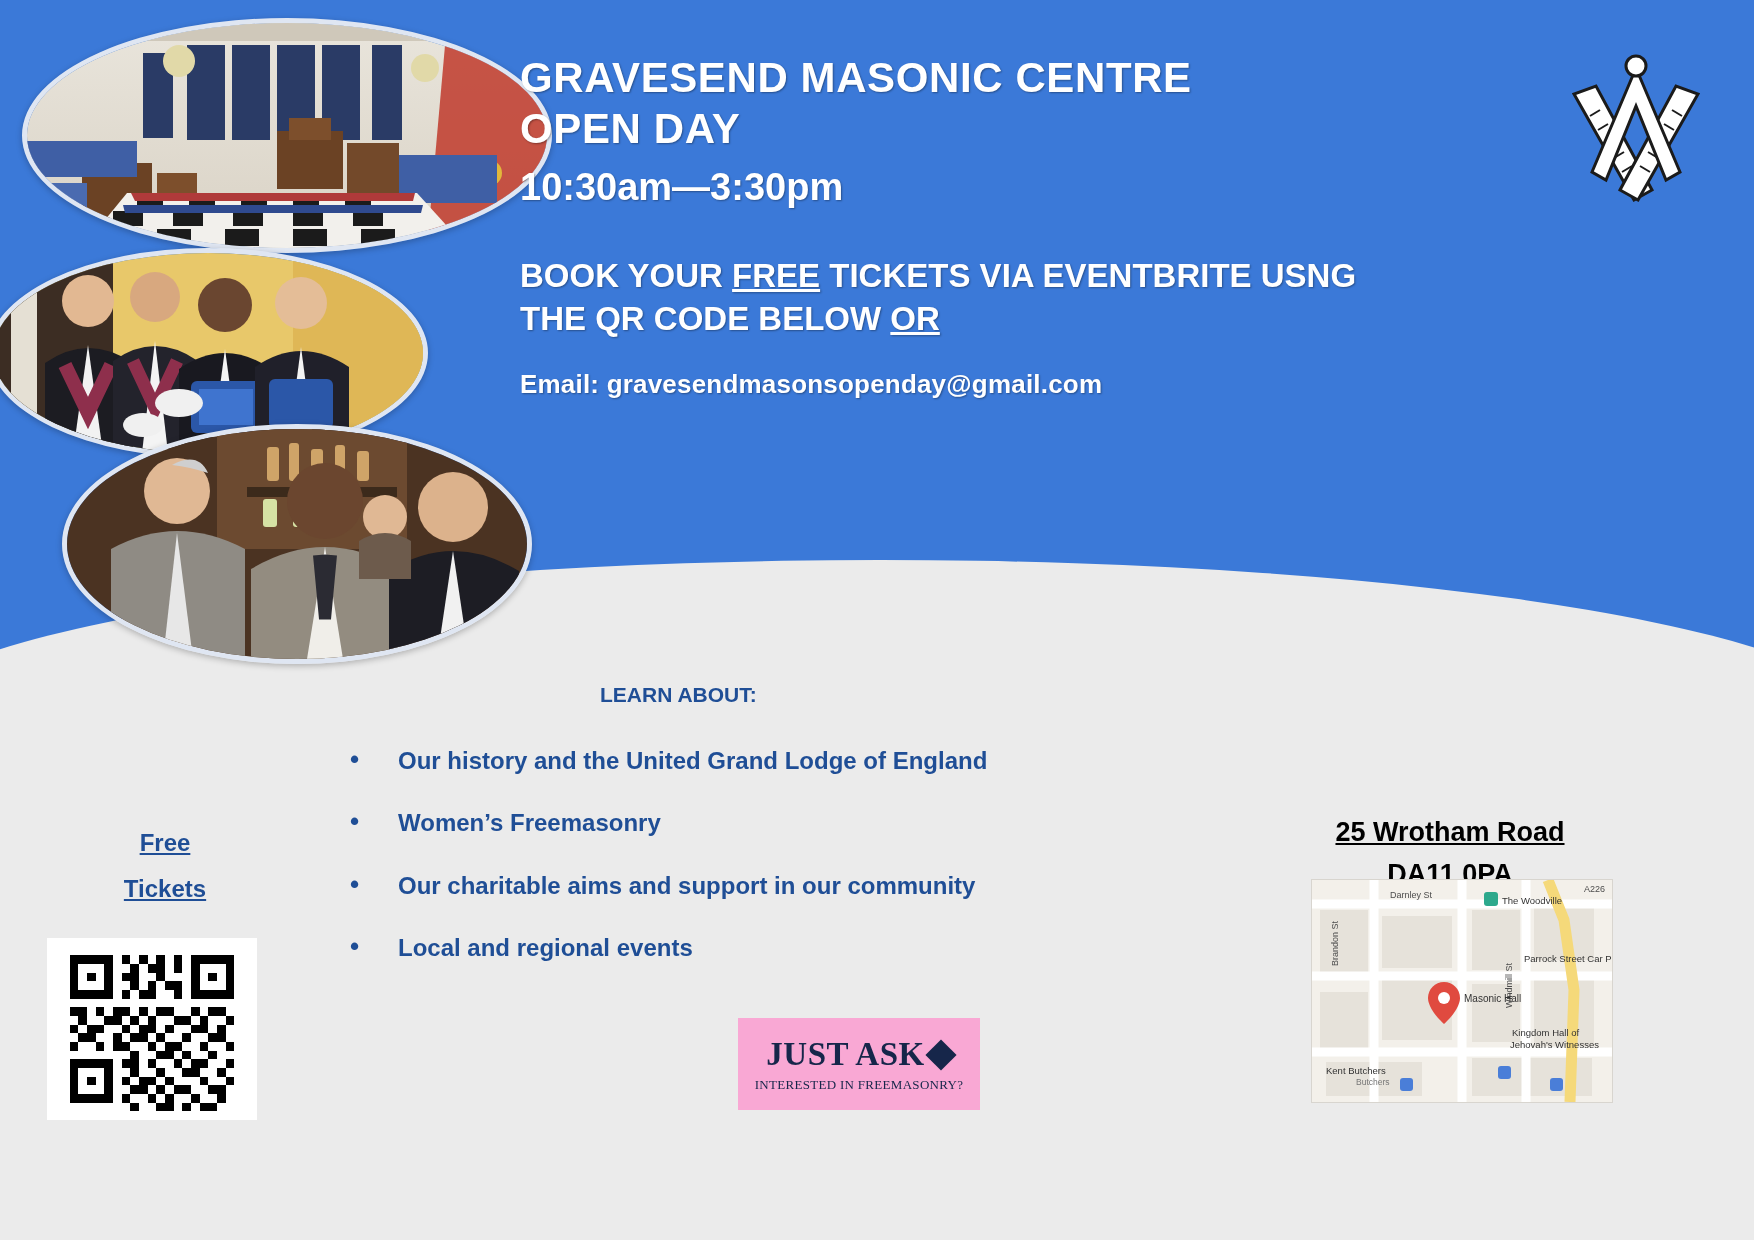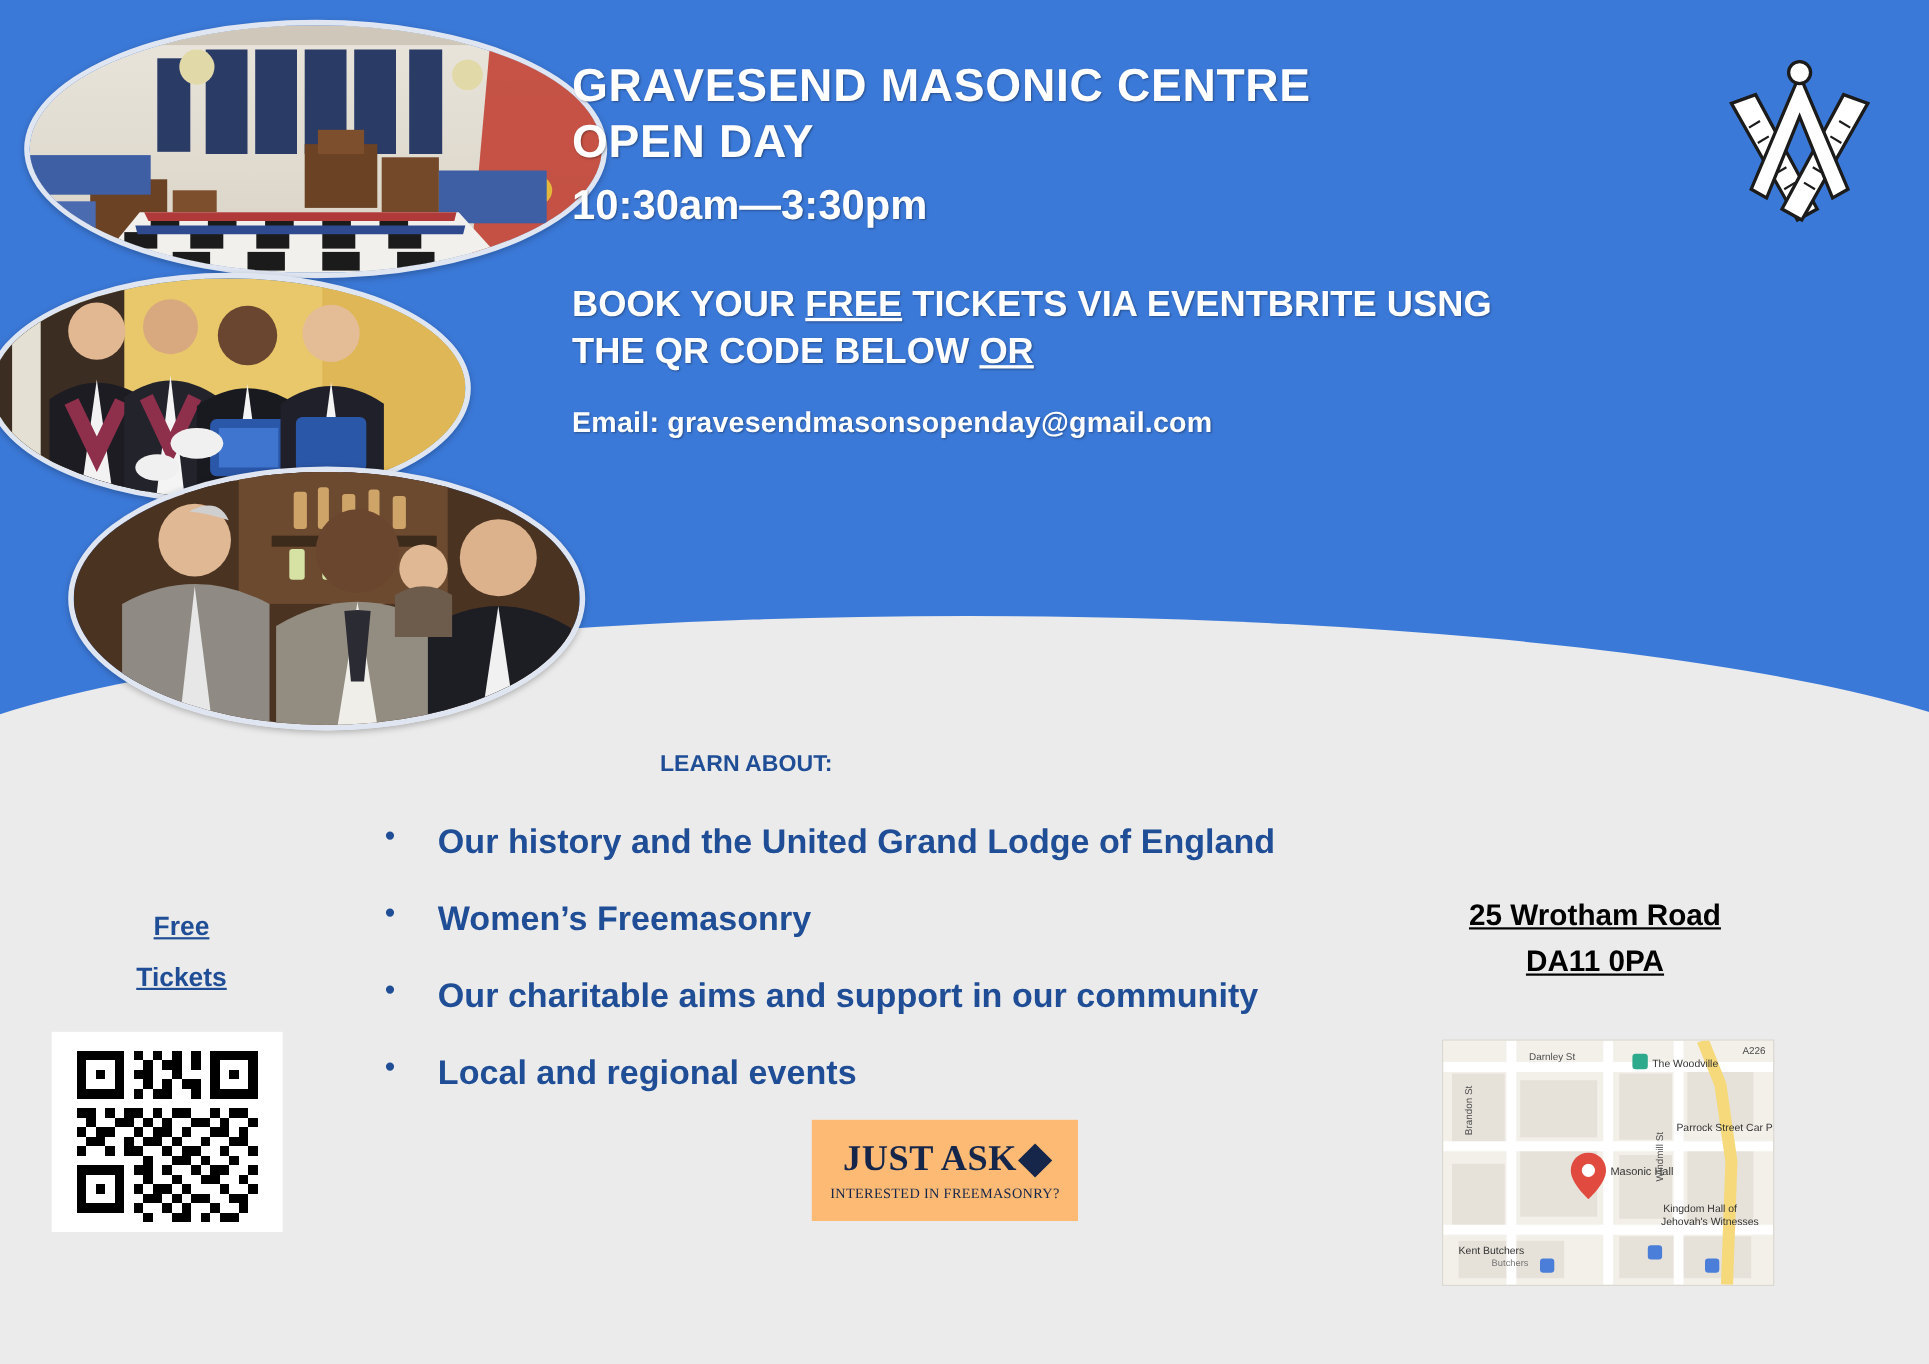--- a/index.html
+++ b/index.html
@@ -120,21 +120,21 @@
     position: absolute;
     left: 330px;
     top: 748px;
     width: 990px;
     margin: 0;
     padding: 0;
     list-style: none;
   }
   .bullets li {
     position: relative;
-    font-size: 31px;
+    font-size: 24px;
     font-weight: bold;
     color: #1f4e96;
     margin-bottom: 36px;
     padding-left: 68px;
     line-height: 1.1;
   }
   .bullets li::before {
     content: "\2022";
     position: absolute;
     left: 20px;
@@ -167,21 +167,21 @@
   }
   .qr-box canvas, .qr-box svg { display:block; }
 
   
   .just-ask {
     position: absolute;
     left: 738px;
     top: 1018px;
     width: 242px;
     height: 92px;
-    background: #fdba74;
+    background: #f9a8d4;
     display: flex;
     flex-direction: column;
     align-items: center;
     justify-content: center;
   }
   .just-ask-main {
     font-family: "Liberation Serif", serif;
     font-size: 33px;
     font-weight: bold;
     color: #16264a;
@@ -217,21 +217,21 @@
     font-size: 27px;
     font-weight: bold;
     color: #000000;
     line-height: 1.55;
   }
   .address span { text-decoration: underline; display:block; }
 
   .map {
     position: absolute;
     left: 1311px;
-    top: 945px;
+    top: 879px;
     width: 300px;
     height: 222px;
     background: #f2efe9;
     overflow: hidden;
     border: 1px solid #d8d5cf;
   }
   .map svg { display:block; }
 </style>
 </head>
 <body>

